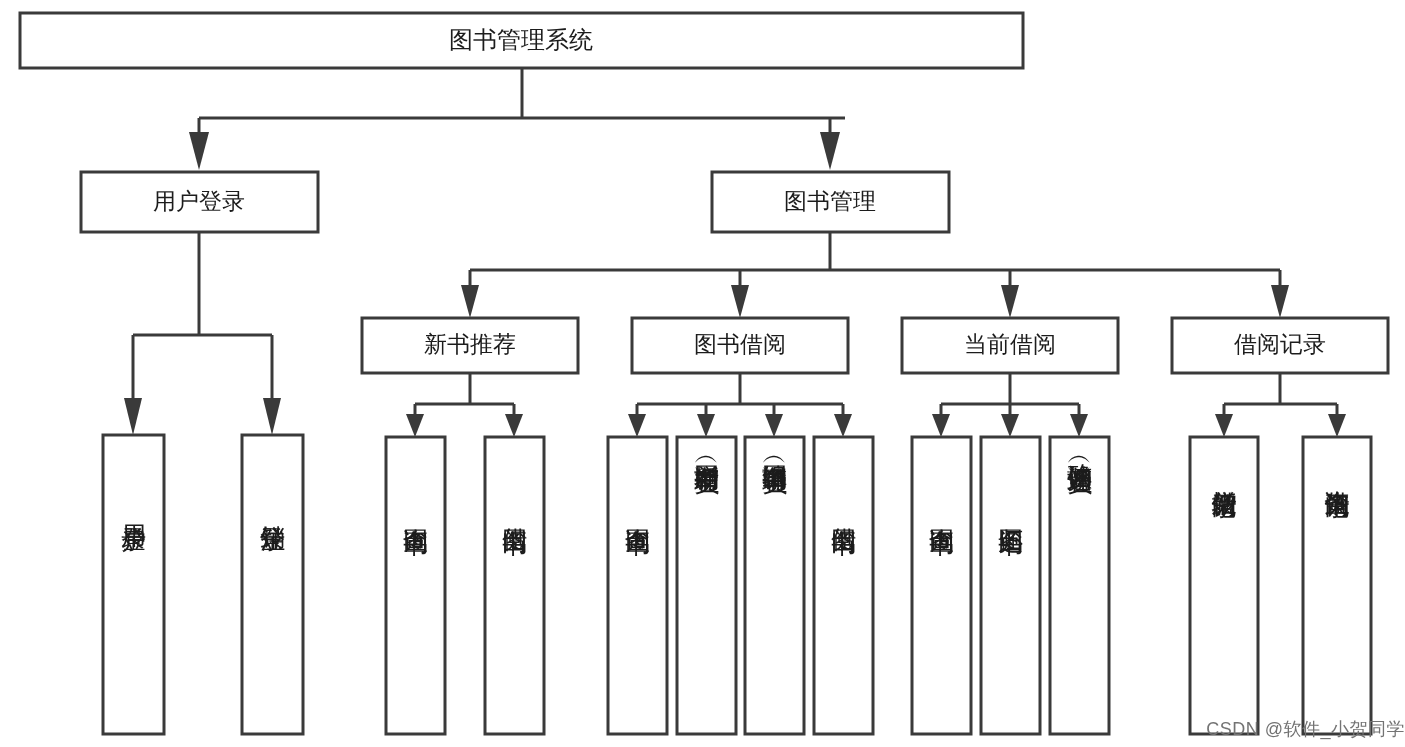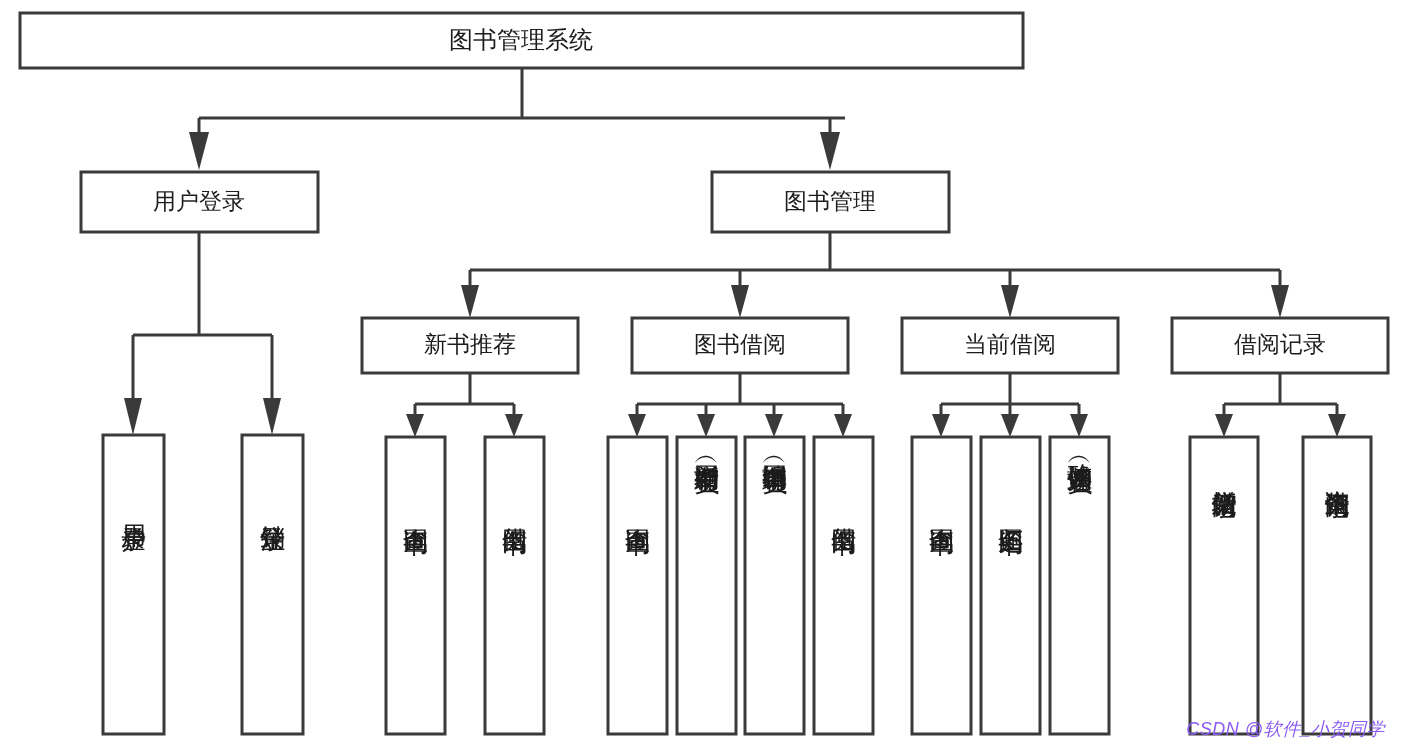--- a/index.html
+++ b/index.html
@@ -64,28 +64,27 @@
     font-family: "Liberation Sans", "DejaVu Sans", sans-serif;
     font-size: 25px;
     line-height: 1.02;
     color: #1c1c1c;
     letter-spacing: 1px;
     white-space: nowrap;
     text-align: left;
   }
   .watermark {
     position: absolute;
-    right: 20px;
+    right: 0;
     bottom: 6px;
     font-family: "Liberation Sans", "DejaVu Sans", sans-serif;
     font-size: 18px;
-    color: #8b5cf6;
+    color: #737373;
     letter-spacing: 0.5px;
     white-space: nowrap;
-    font-style: italic;
   }
 </style>
 </head>
 <body>
 
 <div id="diagram-root">
 
   <svg class="diagram-canvas" viewBox="0 0 1405 747">
 
     <g>

